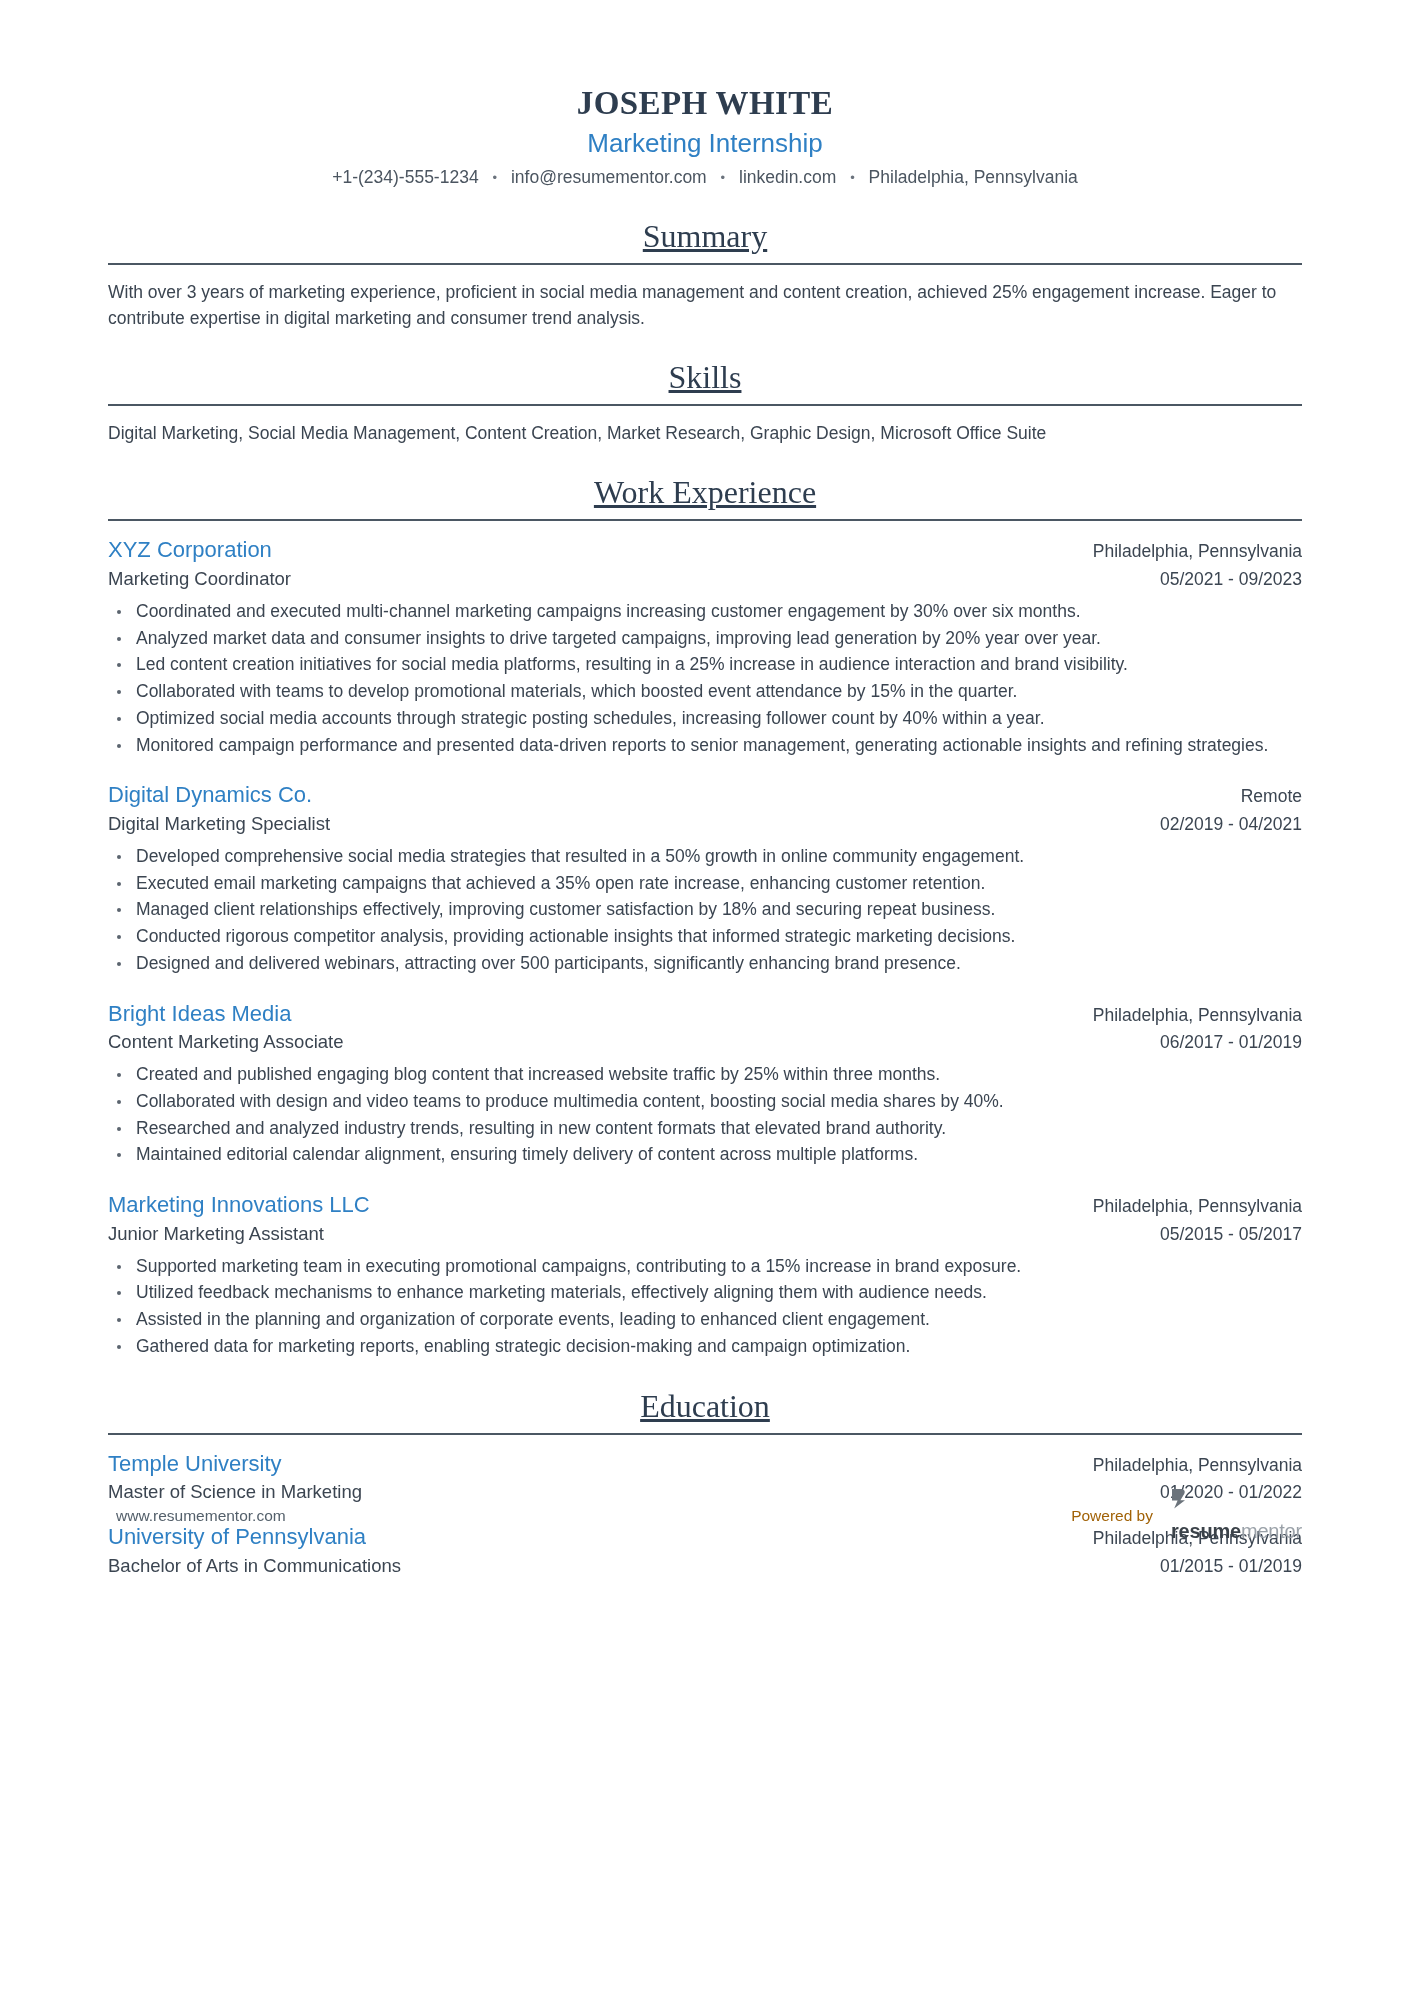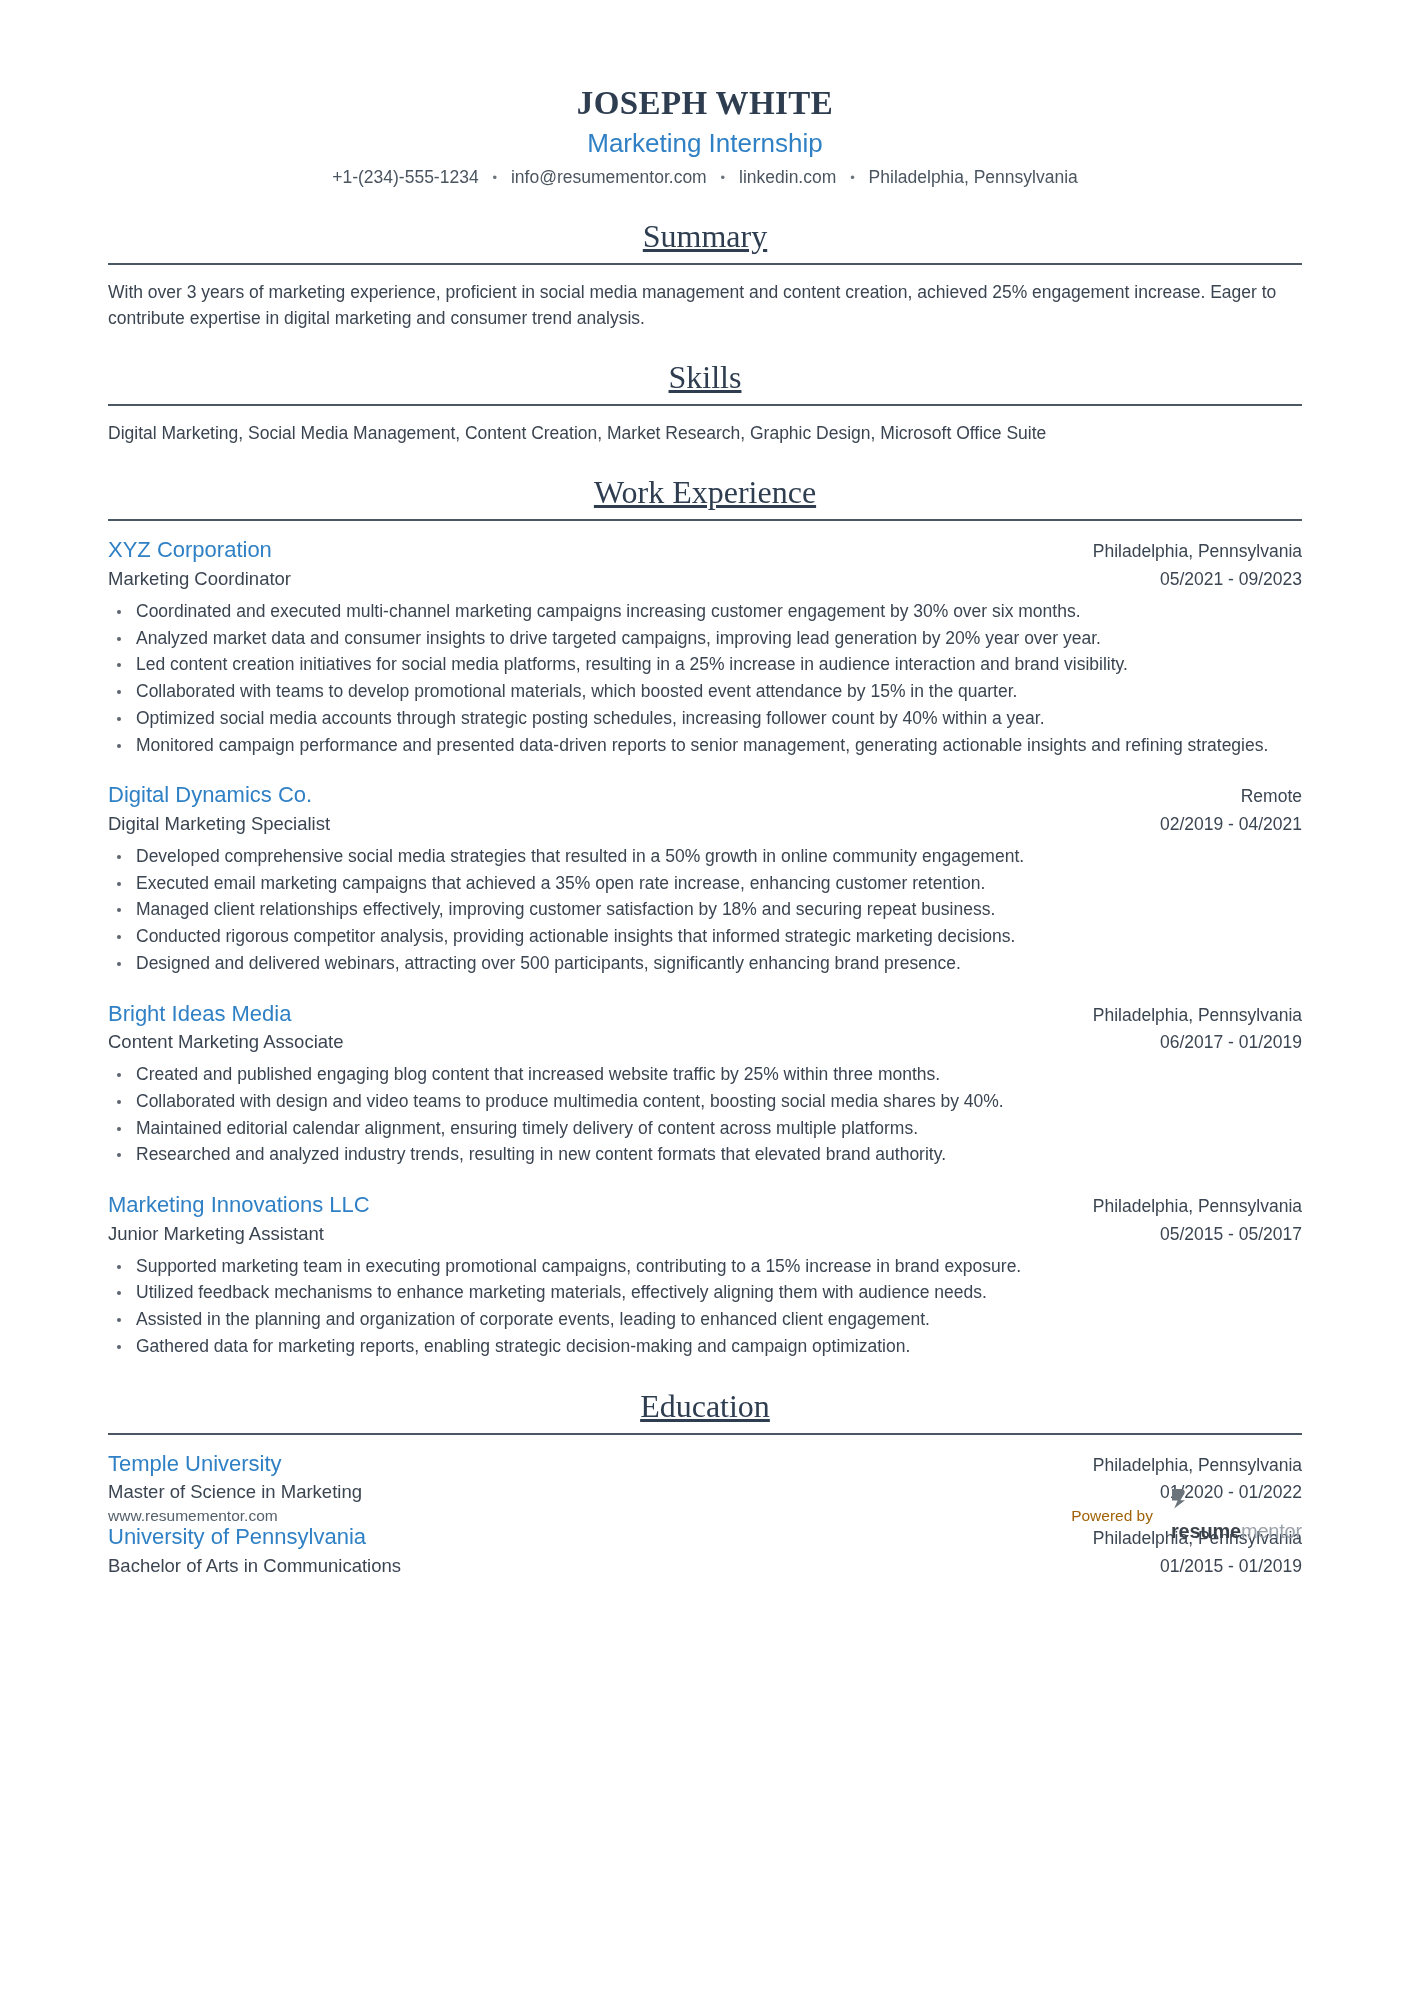--- a/index.html
+++ b/index.html
@@ -142,21 +142,21 @@
     border-radius: 50%;
   }
 
   
   .edu-entry { margin-bottom: 17px; }
   .edu-entry:last-child { margin-bottom: 8px; }
 
   
   .footer {
     position: absolute;
-    left: 0;
+    left: 8px;
     right: 0;
     bottom: 56px;
     padding: 0 108px;
     display: flex;
     justify-content: space-between;
     align-items: center;
     box-sizing: border-box;
   }
   .footer-url {
     font-size: 15.5px;
@@ -276,22 +276,22 @@
               <span class="entry-org">Bright Ideas Media</span>
               <span class="entry-location">Philadelphia, Pennsylvania</span>
             </div>
             <div class="entry-row second">
               <span class="entry-role">Content Marketing Associate</span>
               <span class="entry-dates">06/2017 - 01/2019</span>
             </div>
             <ul class="bullets">
               <li>Created and published engaging blog content that increased website traffic by 25% within three months.</li>
               <li>Collaborated with design and video teams to produce multimedia content, boosting social media shares by 40%.</li>
+              <li>Researched and analyzed industry trends, resulting in new content formats that elevated brand authority.</li>
               <li>Maintained editorial calendar alignment, ensuring timely delivery of content across multiple platforms.</li>
-              <li>Researched and analyzed industry trends, resulting in new content formats that elevated brand authority.</li>
             </ul>
           </div>
           <div class="entry">
             <div class="entry-row">
               <span class="entry-org">Marketing Innovations LLC</span>
               <span class="entry-location">Philadelphia, Pennsylvania</span>
             </div>
             <div class="entry-row second">
               <span class="entry-role">Junior Marketing Assistant</span>
               <span class="entry-dates">05/2015 - 05/2017</span>

